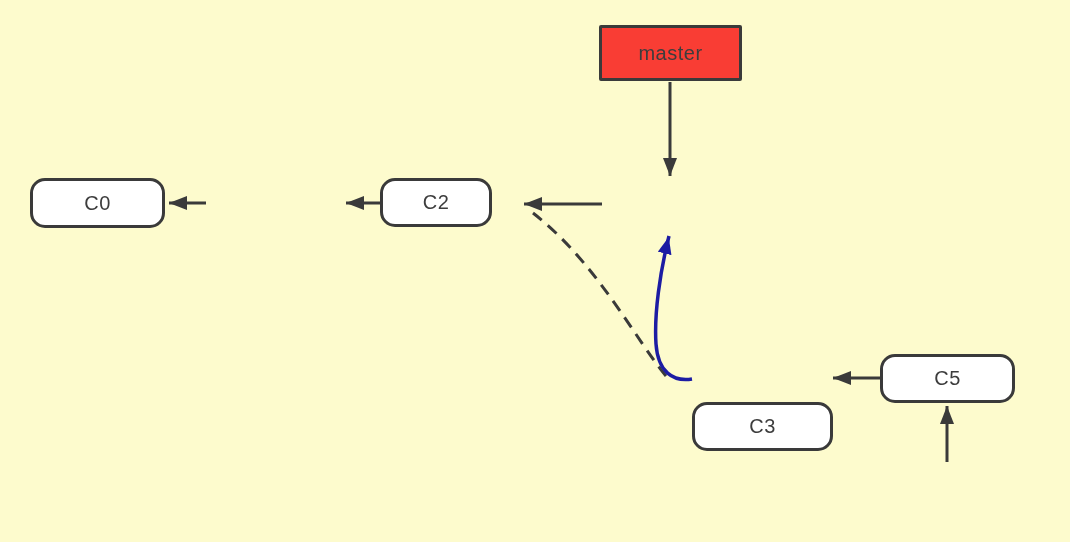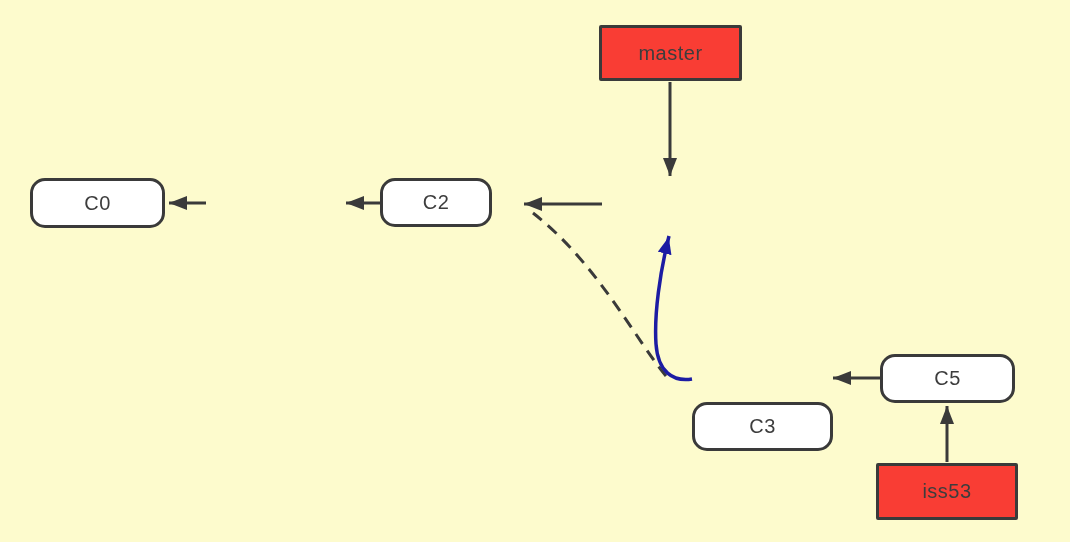--- a/index.html
+++ b/index.html
@@ -91,17 +91,14 @@
 
 
   <div class="node commit c3">
     <span>C3</span>
   </div>
 
   <div class="node commit c5">
     <span>C5</span>
   </div>
 
-  <div class="node branch iss53">
-    <span>iss53</span>
-  </div>
 
 </div>
 
 </body></html>

